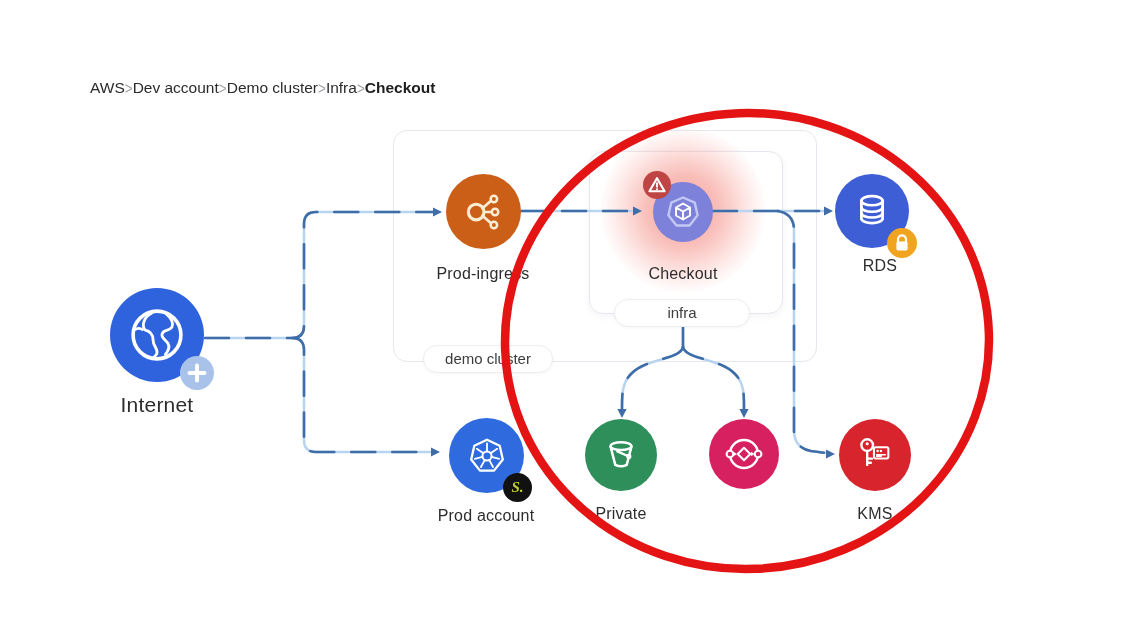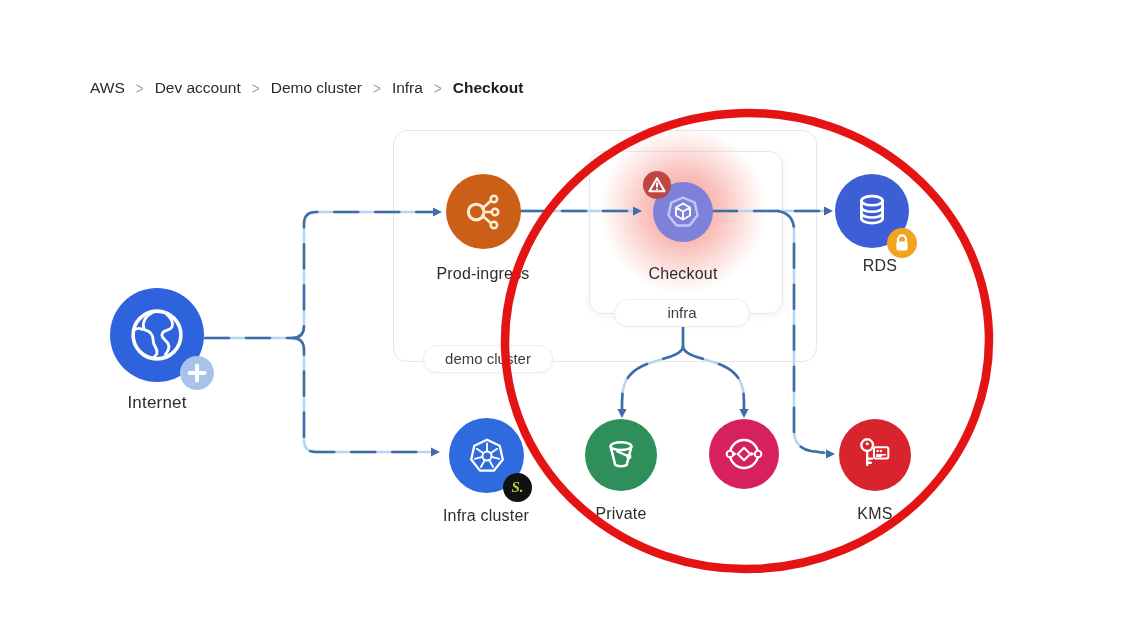--- a/index.html
+++ b/index.html
@@ -1,20 +1,20 @@
 <!DOCTYPE html>
 <html><head>
 <meta charset="utf-8">
 <style>
   html,body{margin:0;padding:0;background:#fff;}
   .stage{position:relative;width:1124px;height:617px;background:#ffffff;overflow:hidden;
          font-family:"Liberation Sans",sans-serif;}
 
   
-  .breadcrumb{position:absolute;left:90px;top:79px;display:flex;align-items:center;gap:11px;
+  .breadcrumb{position:absolute;left:90px;top:79px;display:flex;align-items:center;
               font-size:15.5px;color:#2b2b2b;z-index:6;}
   .breadcrumb .crumb{cursor:pointer;}
   .breadcrumb .sep{color:#9aa0a6;font-size:13.5px;transform:scaleY(1.25);}
   .breadcrumb .current{font-weight:700;color:#1d1d1d;}
 
   
   .gbox{position:absolute;border:1.5px solid #e6e6ee;border-radius:14px;z-index:1;}
   .outer-box{left:393px;top:130px;width:422px;height:230px;background:rgba(255,255,255,.35);}
   .inner-box{left:589px;top:151px;width:192px;height:161px;background:rgba(255,255,255,.75);
              box-shadow:0 2px 8px rgba(40,40,80,.05);}
@@ -39,21 +39,21 @@
   .n-ingress{left:446px;top:174px;width:75px;height:75px;background:#cc5f18;}
   .n-checkout{left:653px;top:182px;width:60px;height:60px;background:#7d81d9;}
   .n-rds{left:835px;top:174px;width:74px;height:74px;background:#3e5ed6;}
   .n-prodcluster{left:449px;top:418px;width:75px;height:75px;background:#2f6bde;}
   .n-private{left:585px;top:419px;width:72px;height:72px;background:#2e8f5b;}
   .n-sns{left:709px;top:419px;width:70px;height:70px;background:#d6205f;}
   .n-kms{left:839px;top:419px;width:72px;height:72px;background:#d8242c;}
 
   .node-label{position:absolute;width:160px;text-align:center;color:#2d2d2d;z-index:5;
               font-size:16px;letter-spacing:.2px;}
-  .l-internet{left:77px;top:393px;font-size:17px;}
+  .l-internet{left:77px;top:393px;font-size:21px;}
   .l-ingress{left:403px;top:265px;}
   .l-checkout{left:603px;top:265px;}
   .l-rds{left:792px;top:257px;padding-left:8px;}
   .l-prodcluster{left:406px;top:507px;}
   .l-private{left:541px;top:505px;text-align:center;}
   .l-sns{left:664px;top:504px;}
   .l-kms{left:795px;top:505px;}
 
   
   .badge{position:absolute;border-radius:50%;display:flex;align-items:center;justify-content:center;z-index:6;}
@@ -191,21 +191,21 @@
         <path d="M26 27.6 L29.6 34.2"></path>
           <path d="M22 27.6 L18.4 34.2"></path>
           <path d="M19.8 24.9 L12.7 26.6"></path>
         <path d="M20.7 21.4 L14.6 17.4"></path>
       </g>
     </svg>
   </div>
   <div class="badge b-sysdig">
     <span>S.</span>
   </div>
-  <div class="node-label l-prodcluster">Infra cluster</div>
+  <div class="node-label l-prodcluster">Prod account</div>
 
   <div class="node n-private">
     <svg width="50" height="50" viewBox="0 0 48 48">
       <ellipse cx="24" cy="15.5" rx="10" ry="3.8" fill="none" stroke="#fff" stroke-width="2.4"></ellipse>
       <path d="M14 16 L18.5 33.5 Q24 36.2 29.5 33.5 L34 16" fill="none" stroke="#fff" stroke-width="2.4" stroke-linecap="round"></path>
       <path d="M20.5 20.5 L30.5 25" stroke="#fff" stroke-width="2.2" stroke-linecap="round"></path>
       <circle cx="31.5" cy="25.4" r="1.7" fill="none" stroke="#fff" stroke-width="1.6"></circle>
     </svg>
   </div>
   <div class="node-label l-private">Private</div>

